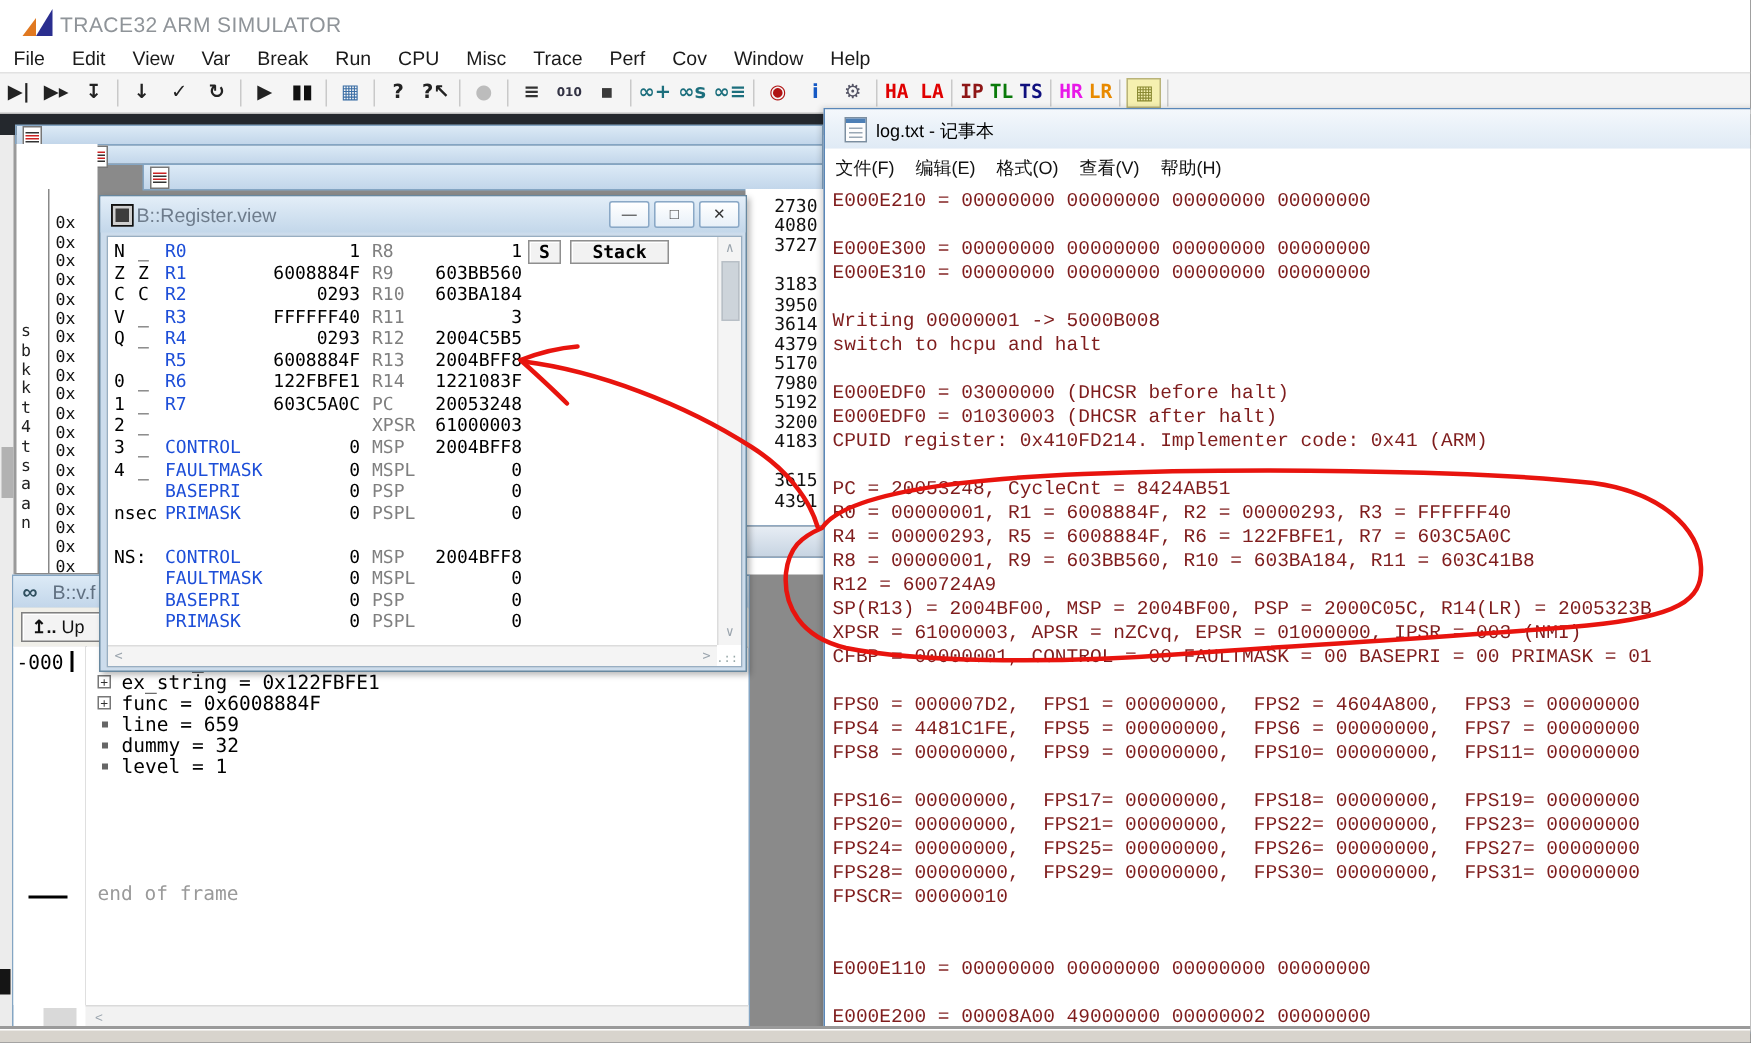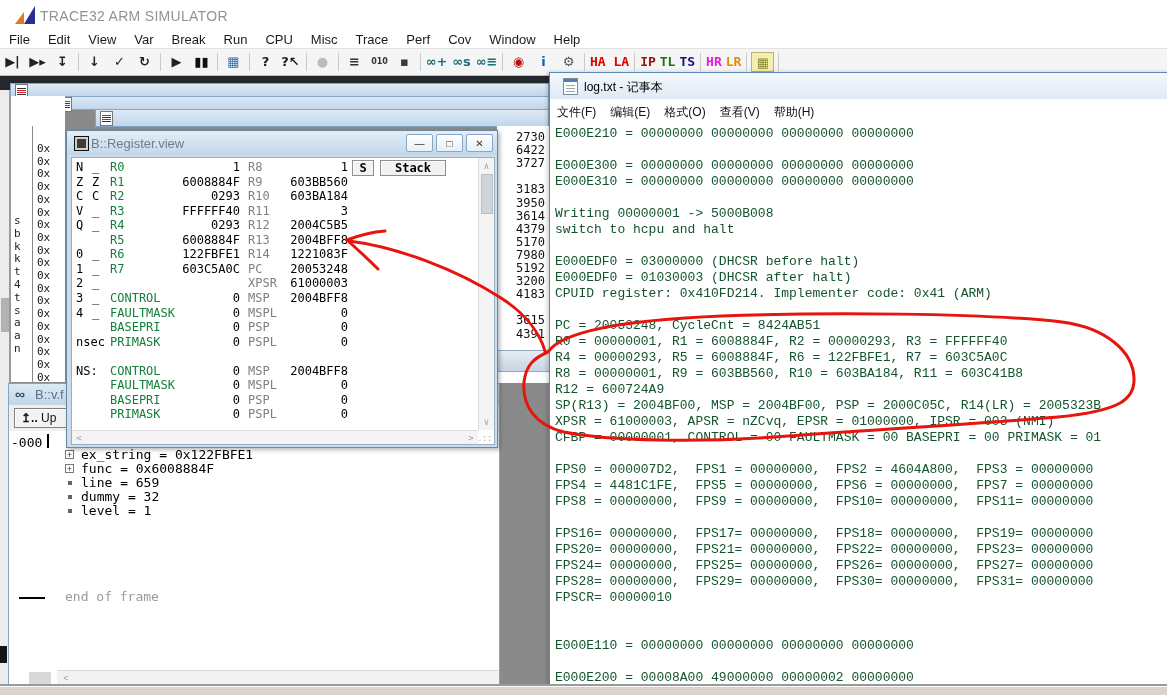--- a/index.html
+++ b/index.html
@@ -44,21 +44,21 @@
   
   #regwin{left:66px;top:130px;width:432px;height:318px;background:#ccdcec;border:1px solid #68889f;box-sizing:border-box;box-shadow:2px 2px 4px rgba(0,0,0,.28);}
   #regwin .tb{position:absolute;left:0;top:0;right:0;height:24px;background:linear-gradient(#e3eef8,#c3d7ea);}
   #reg-title{position:absolute;left:24px;top:5px;font-size:13px;color:#6e7c8c;}
   #chip-ico{position:absolute;left:7px;top:5px;width:13px;height:13px;background:#3c3c3c;border:1px solid #111;box-shadow:0 0 0 2px #cfcfcf inset;}
   .capbtn{position:absolute;top:3px;width:27px;height:18px;background:linear-gradient(#ffffff,#e8f0f8);border:1px solid #8aa8c6;border-radius:2px;text-align:center;font-size:10px;line-height:17px;color:#333;box-sizing:border-box;}
   #reg-content{position:absolute;left:4px;top:26px;width:424px;height:288px;background:#fff;border:1px solid #98aec2;box-sizing:border-box;}
   .rrow{position:absolute;left:0;width:100%;height:15px;font-size:12px;line-height:15px;}
   .rr-f {position:absolute;left:4px;color:#000;}
   .rr-fv{position:absolute;left:20px;color:#000;}
-  .rr-n1{position:absolute;left:38px;color:#15803d;}
+  .rr-n1{position:absolute;left:38px;color:#1d4ed8;}
   .rr-v1{position:absolute;left:38px;width:130px;text-align:right;color:#000;}
   .rr-n2{position:absolute;left:176px;color:#7f7f7f;}
   .rr-v2{position:absolute;left:176px;width:100px;text-align:right;color:#000;}
   .regbtn{position:absolute;top:2px;height:16px;background:#f2f2f2;border:1px solid #8f8f8f;box-shadow:1px 1px 0 #fff inset;font-size:12px;font-weight:bold;text-align:center;line-height:15px;box-sizing:border-box;font-family:"DejaVu Sans Mono",monospace;}
   .vscroll{position:absolute;background:#f4f4f4;border-left:1px solid #dcdcdc;box-sizing:border-box;}
   .hscroll{position:absolute;background:#f4f4f4;border-top:1px solid #dcdcdc;box-sizing:border-box;}
   .sarrow{position:absolute;color:#9aa4ad;font-size:9px;width:100%;text-align:center;}
   .sthumb{position:absolute;background:#cdd4da;border:1px solid #b8bfc6;box-sizing:border-box;}
 
   
@@ -85,21 +85,21 @@
   
   #notepad{left:549px;top:72px;width:630px;height:617px;background:#fff;border:1px solid #5a87b8;box-sizing:border-box;box-shadow:-2px 0 4px rgba(0,0,0,.18);}
   #np-titlebar{position:absolute;left:0;top:0;right:0;height:26px;background:linear-gradient(#f4f8fc,#dfeaf5);border-bottom:1px solid #c9d9e9;}
   #np-title{position:absolute;left:34px;top:6px;font-size:12px;color:#000;}
   #np-ico{position:absolute;left:13px;top:5px;width:13px;height:15px;background:#fdfdfd;border:1px solid #7b8ea0;}
   #np-ico .s{position:absolute;left:0;right:0;top:0;height:3px;background:#4d7fb5;}
   #np-ico i{position:absolute;left:2px;right:2px;height:1px;background:#9aa8b5;}
   #np-menubar{position:absolute;left:0;top:26px;right:0;height:25px;background:#fff;}
   .np-menu-item{display:inline-block;font-size:12px;color:#111;padding:5px 7px 0 7px;}
   #np-body{position:absolute;left:1px;top:51px;right:1px;bottom:1px;background:#fff;overflow:hidden;}
-  .np-line{position:absolute;left:4px;font-size:13px;line-height:16px;color:#14532d;white-space:pre;}
+  .np-line{position:absolute;left:4px;font-size:13px;line-height:16px;color:#7f1d1d;white-space:pre;}
 
   
   #bottombar{left:0;top:686px;width:1167px;height:9px;background:#d8d4cd;border-top:1px solid #fdfdfd;box-shadow:0 -2px 0 #9a9a9a;}
 
   
   #anno{left:0;top:0;width:1167px;height:695px;pointer-events:none;z-index:60;}
 </style>
 </head>
 <body>
 
@@ -174,21 +174,21 @@
       <div class="hexrow mono" style="top: 168.4px;">0x</div>
       <div class="hexrow mono" style="top: 181.1px;">0x</div>
       <div class="hexrow mono" style="top: 193.8px;">0x</div>
       <div class="hexrow mono" style="top: 206.5px;">0x</div>
       <div class="hexrow mono" style="top: 219.2px;">0x</div>
       <div class="hexrow mono" style="top: 231.9px;">0x</div>
       <div class="hexrow mono" style="top: 244.6px;">0x</div>
     </div>
   <div id="numstrip" class="abs mono">
       <div class="numrow mono" style="top: 4px;">2730</div>
-      <div class="numrow mono" style="top: 17.1px;">6422</div>
+      <div class="numrow mono" style="top: 17.1px;">4080</div>
       <div class="numrow mono" style="top: 30.2px;">3727</div>
       <div class="numrow mono" style="top: 43.3px;"></div>
       <div class="numrow mono" style="top: 56.4px;">3183</div>
       <div class="numrow mono" style="top: 69.5px;">3950</div>
       <div class="numrow mono" style="top: 82.6px;">3614</div>
       <div class="numrow mono" style="top: 95.7px;">4379</div>
       <div class="numrow mono" style="top: 108.8px;">5170</div>
       <div class="numrow mono" style="top: 121.9px;">7980</div>
       <div class="numrow mono" style="top: 135px;">5192</div>
       <div class="numrow mono" style="top: 148.1px;">3200</div>

